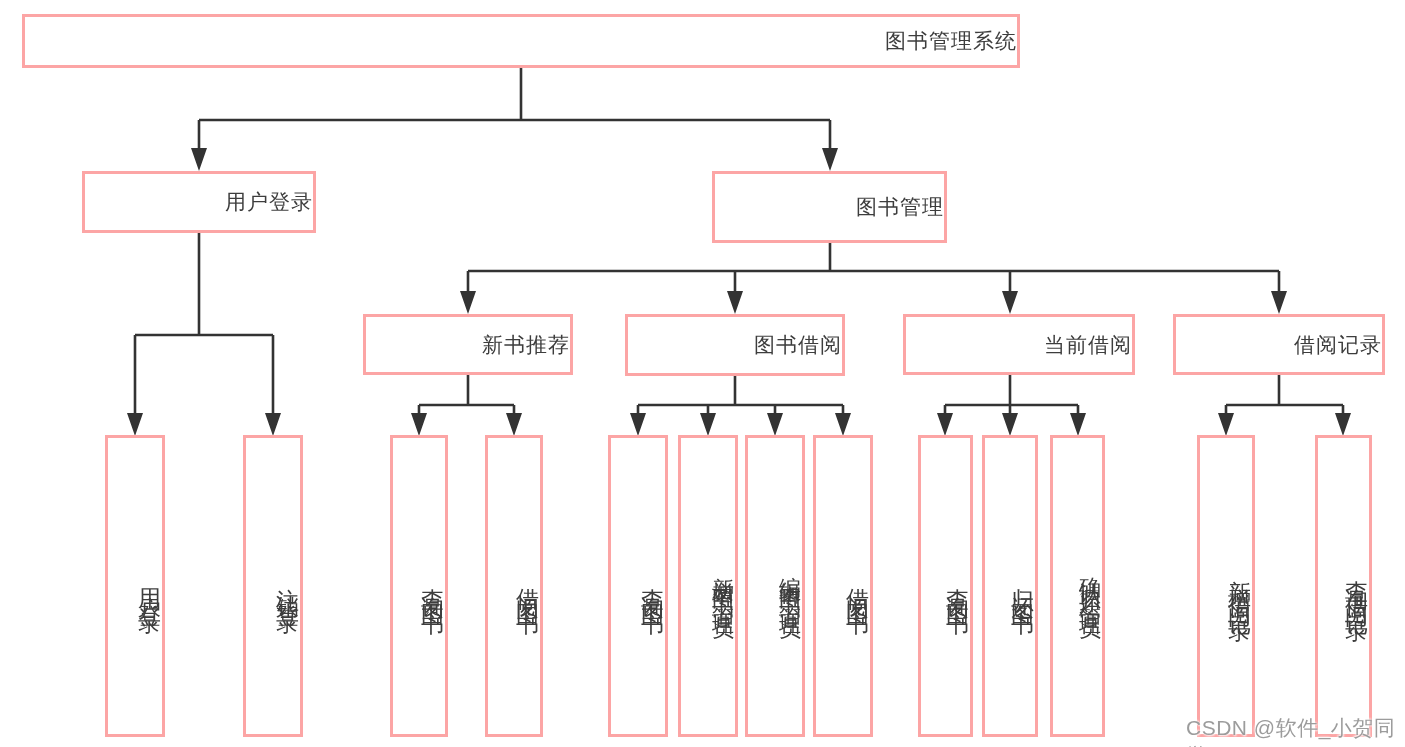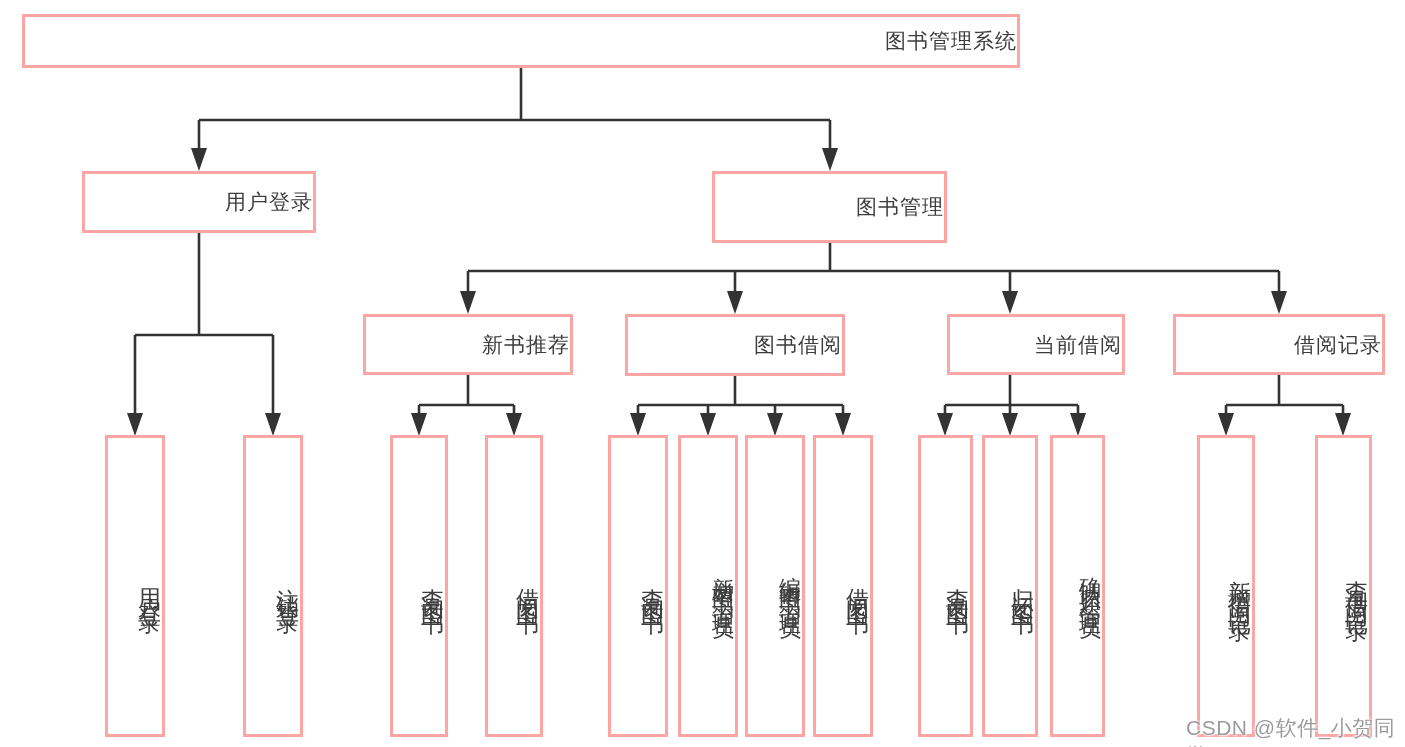--- a/index.html
+++ b/index.html
@@ -63,21 +63,21 @@
 <div class="box header" style="left:712px;top:171px;width:235px;height:72px">
   <span>图书管理</span>
 </div>
 
 <div class="box header" style="left:363px;top:314px;width:210px;height:61px">
   <span>新书推荐</span>
 </div>
 <div class="box header" style="left:625px;top:314px;width:220px;height:62px">
   <span>图书借阅</span>
 </div>
-<div class="box header" style="left:947px;top:314px;width:178px;height:61px">
+<div class="box header" style="left:903px;top:314px;width:232px;height:61px">
   <span>当前借阅</span>
 </div>
 <div class="box header" style="left:1173px;top:314px;width:212px;height:61px">
   <span>借阅记录</span>
 </div>
 
 <div class="box leaf" style="left:105px;top:435px;width:60px;height:302px">
   <span class="vlbl">用户登录</span>
 </div>
 <div class="box leaf" style="left:243px;top:435px;width:60px;height:302px">

